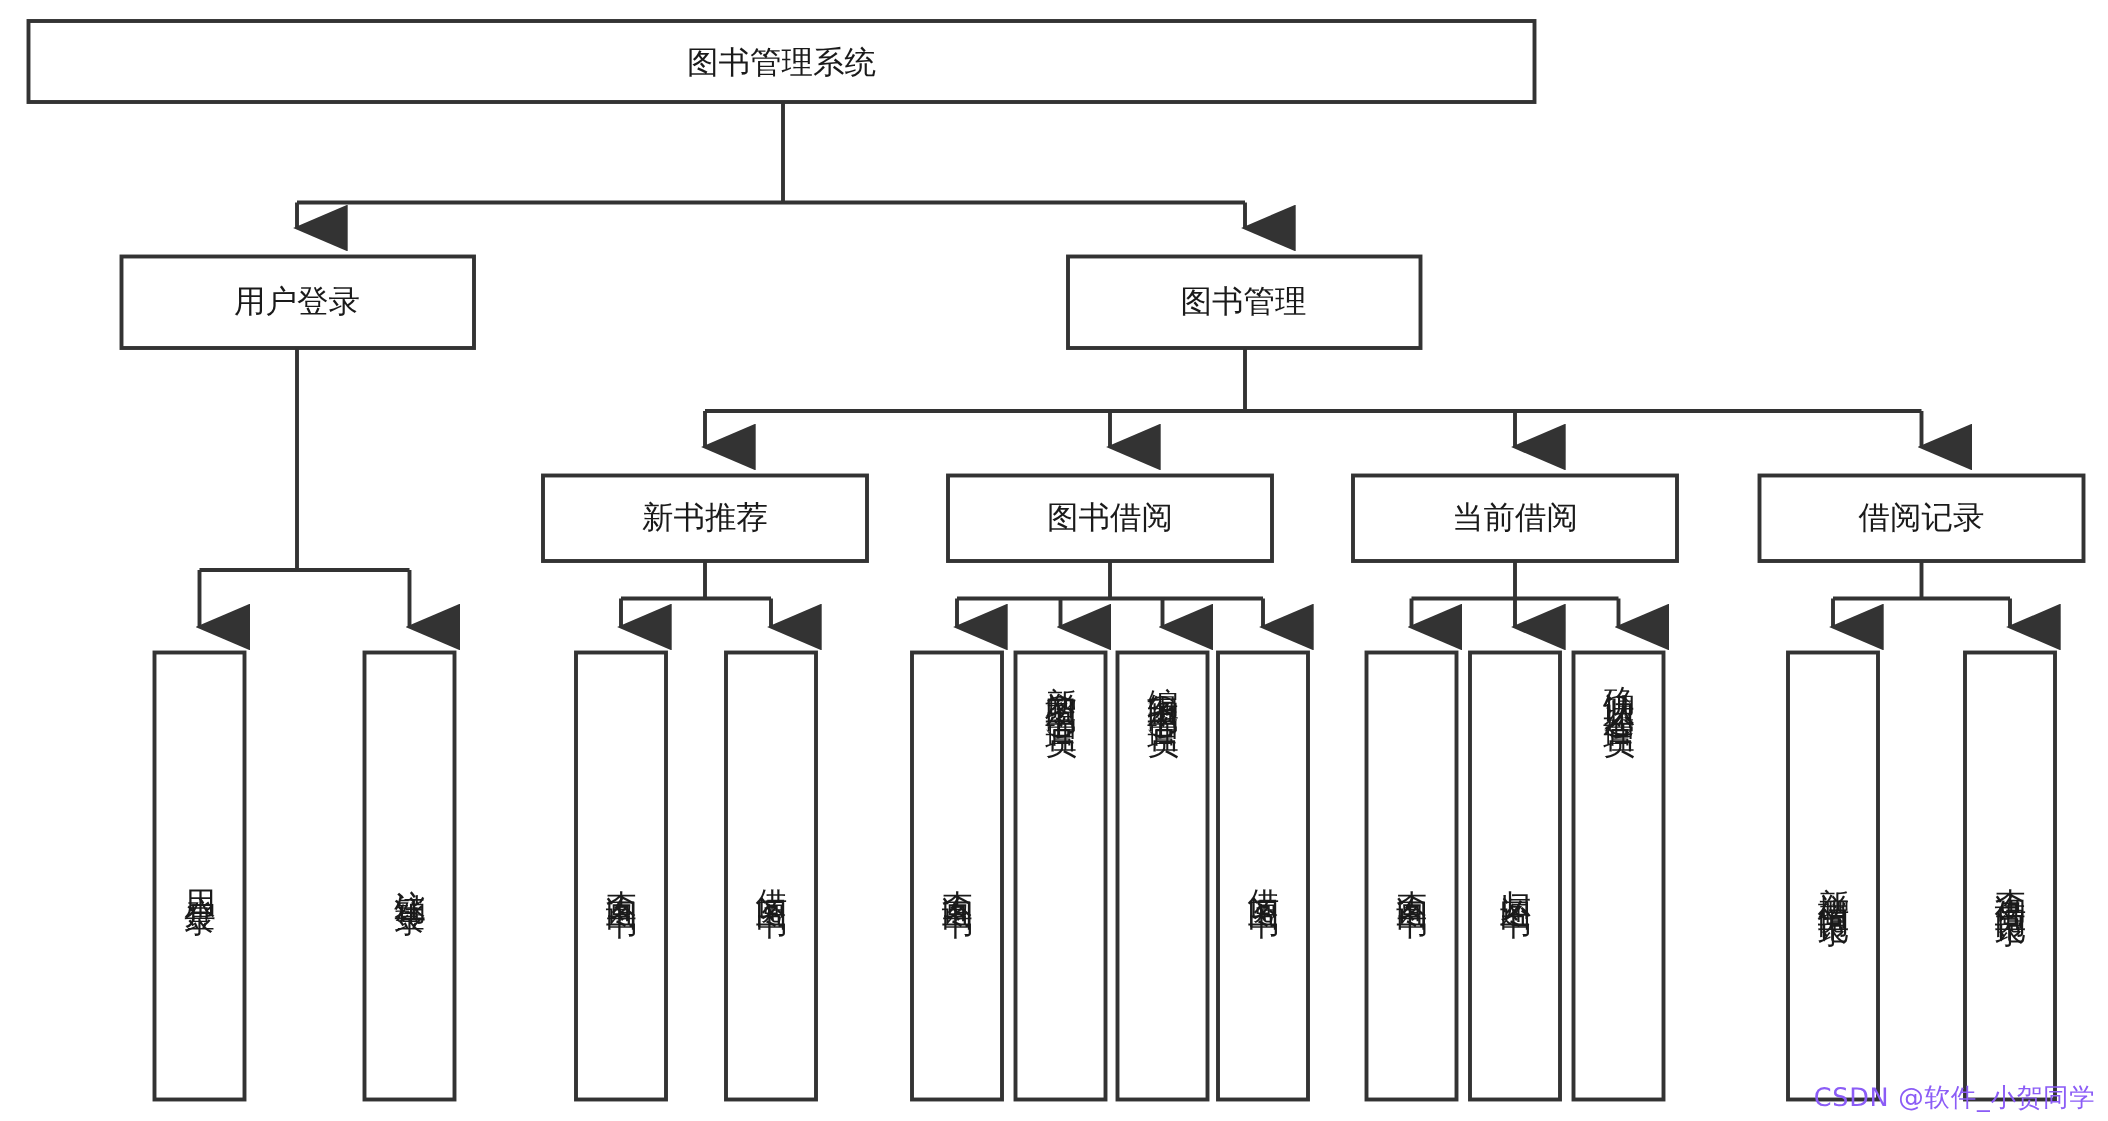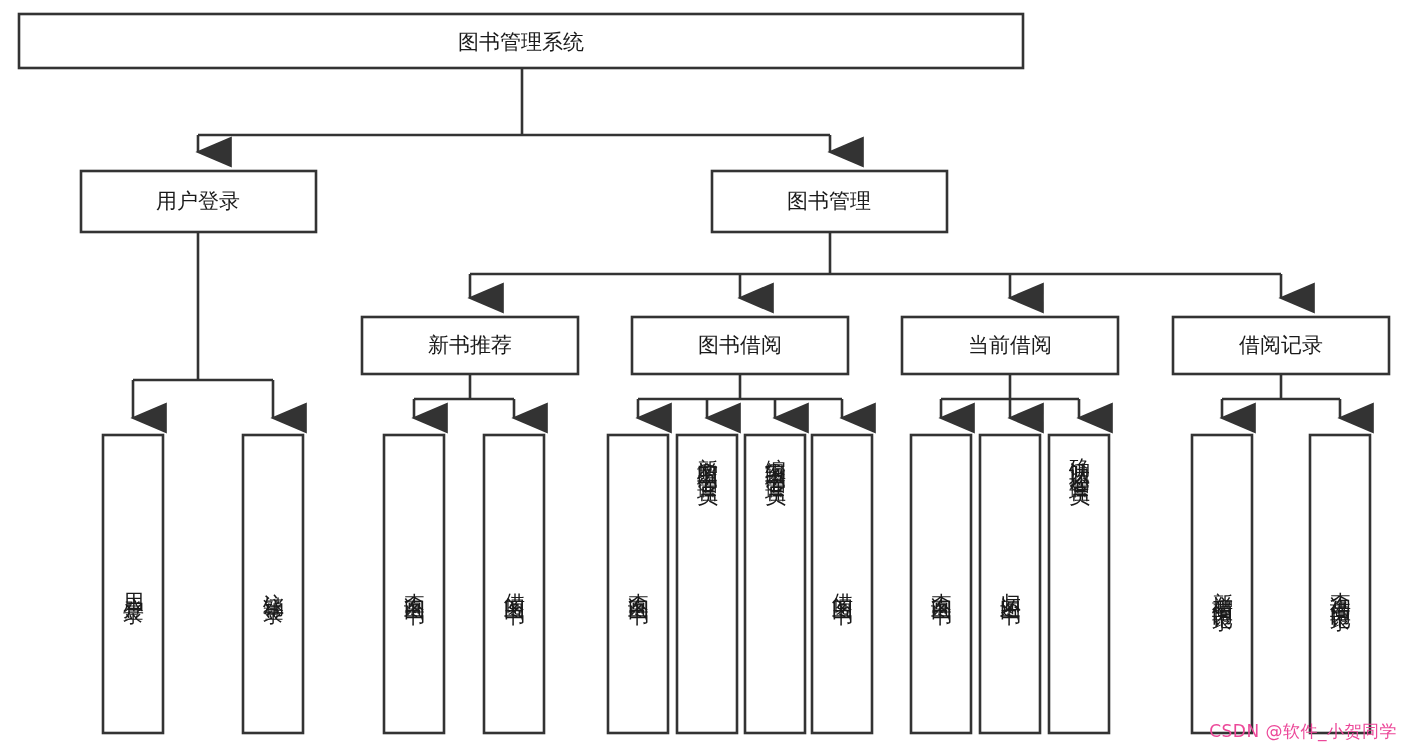--- a/index.html
+++ b/index.html
@@ -59,21 +59,21 @@
     white-space: nowrap;
     text-align: center;
     pointer-events: none;
   }
   .watermark {
     position: absolute;
     right: 8px;
     bottom: 4px;
     font-family: "DejaVu Sans", "Liberation Sans", sans-serif;
     font-size: 17px;
-    color: #ec4899;
+    color: #8b5cf6;
     white-space: nowrap;
     letter-spacing: 0.5px;
   }
 </style>
 </head>
 <body>
 
 <div id="diagram-root">
 
   <svg id="tree-svg" viewBox="0 0 1405 747">

